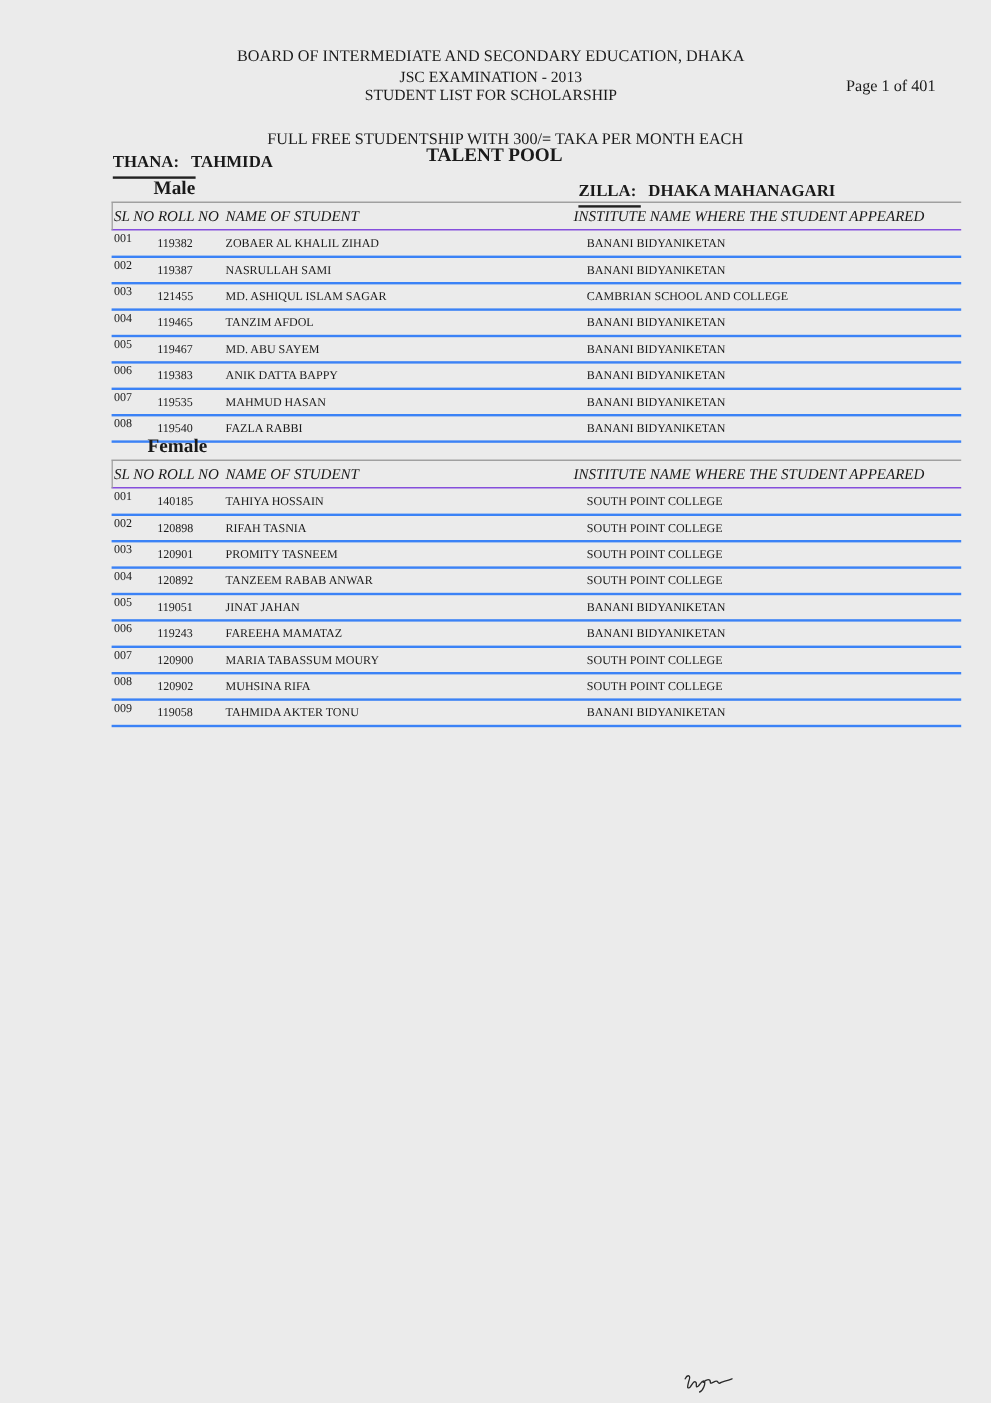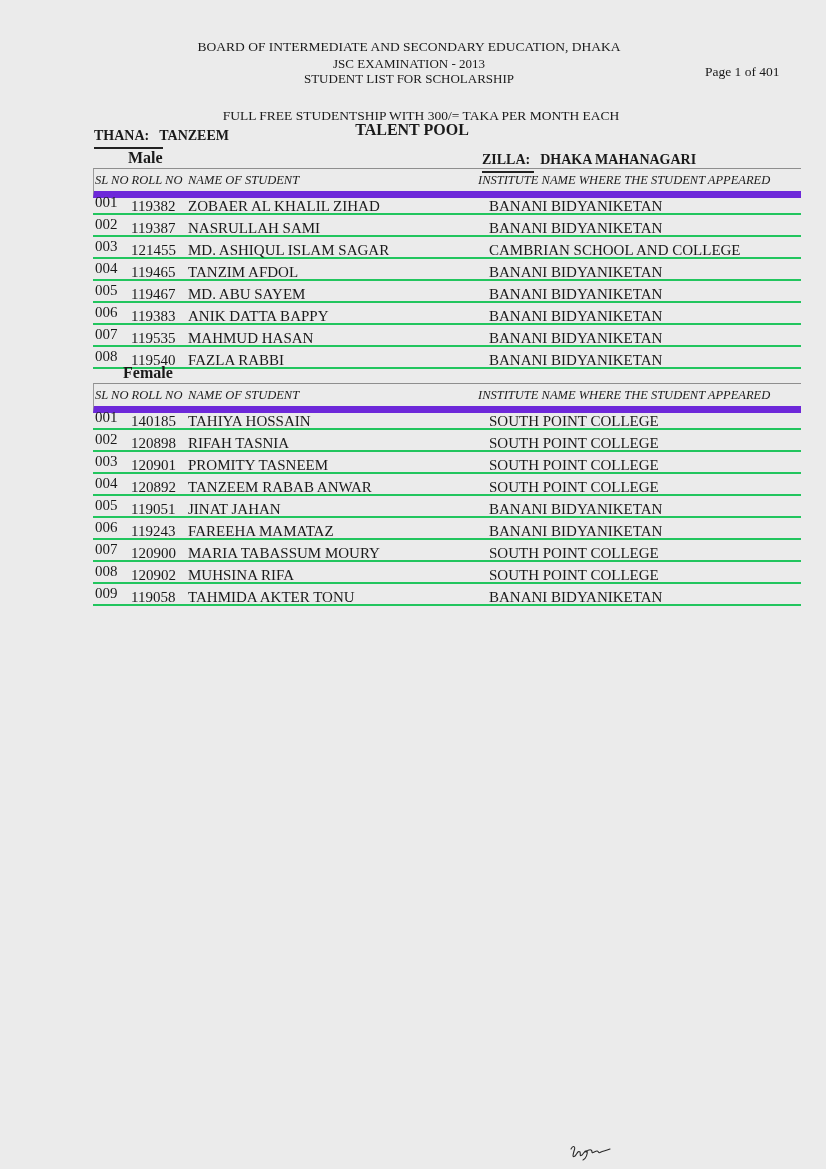--- a/index.html
+++ b/index.html
@@ -36,34 +36,34 @@
   .zilla .lbl::after { right: -4px; }
 
   .section-title {
     position: absolute; font-size: 16px; font-weight: bold; margin-left: 28px;
   }
   .male-title { left: 100px; top: 149px; }
   .female-title { left: 95px; top: 364px; }
 
   .table-head {
     position: absolute; left: 93px; width: 707px; height: 22px;
-    border-top: 1px solid #8e8e8e; border-bottom: 7px solid #6d28d9;
+    border-top: 1px solid #8e8e8e; border-bottom: 1px solid #6d28d9;
     border-left: 1px solid #9a9a9a;
     font-style: italic; font-size: 12.5px;
   }
   .table-head span { position: absolute; top: 4px; white-space: nowrap; }
   .th-sl { left: 1px; }
   .th-name { left: 94px; }
   .th-inst { left: 384px; }
 
   .rows { position: absolute; left: 93px; width: 708px; }
   .row {
     position: relative; height: 20px;
-    border-bottom: 2px solid #22c55e;
-    font-size: 15px;
+    border-bottom: 2px solid #3b82f6;
+    font-size: 10px;
   }
   .row span { position: absolute; top: 3px; white-space: nowrap; }
   .c-sl { left: 2px; top: 1px !important; }
   .c-roll { left: 38px; top: 5px !important; }
   .c-name { left: 95px; top: 5px !important; }
   .c-inst { left: 396px; top: 5px !important; }
 
   .signature { position: absolute; left: 568px; top: 1143px; }
 </style>
 </head>
@@ -72,21 +72,21 @@
 <div>
   <div class="header-line h1">BOARD OF INTERMEDIATE AND SECONDARY EDUCATION, DHAKA</div>
   <div class="header-line h2">JSC EXAMINATION - 2013</div>
   <div class="header-line h3">STUDENT LIST FOR SCHOLARSHIP</div>
   <div class="header-line h4">TALENT POOL</div>
   <div class="header-line h5">FULL FREE STUDENTSHIP WITH 300/= TAKA PER MONTH EACH</div>
   <div class="page-num">Page 1 of 401</div>
 </div>
 
 <div class="thana">
-  <span class="lbl">THANA:</span><span>TANZEEM</span>
+  <span class="lbl">THANA:</span><span>TAHMIDA</span>
 </div>
 <div class="zilla">
   <span class="lbl">ZILLA:</span><span>DHAKA MAHANAGARI</span>
 </div>
 
 <div class="section-title male-title">Male</div>
 <div class="table-head" style="top:168px;">
   <span class="th-sl">SL NO ROLL NO</span>
   <span class="th-name">NAME OF STUDENT</span>
   <span class="th-inst">INSTITUTE NAME WHERE THE STUDENT APPEARED</span>

